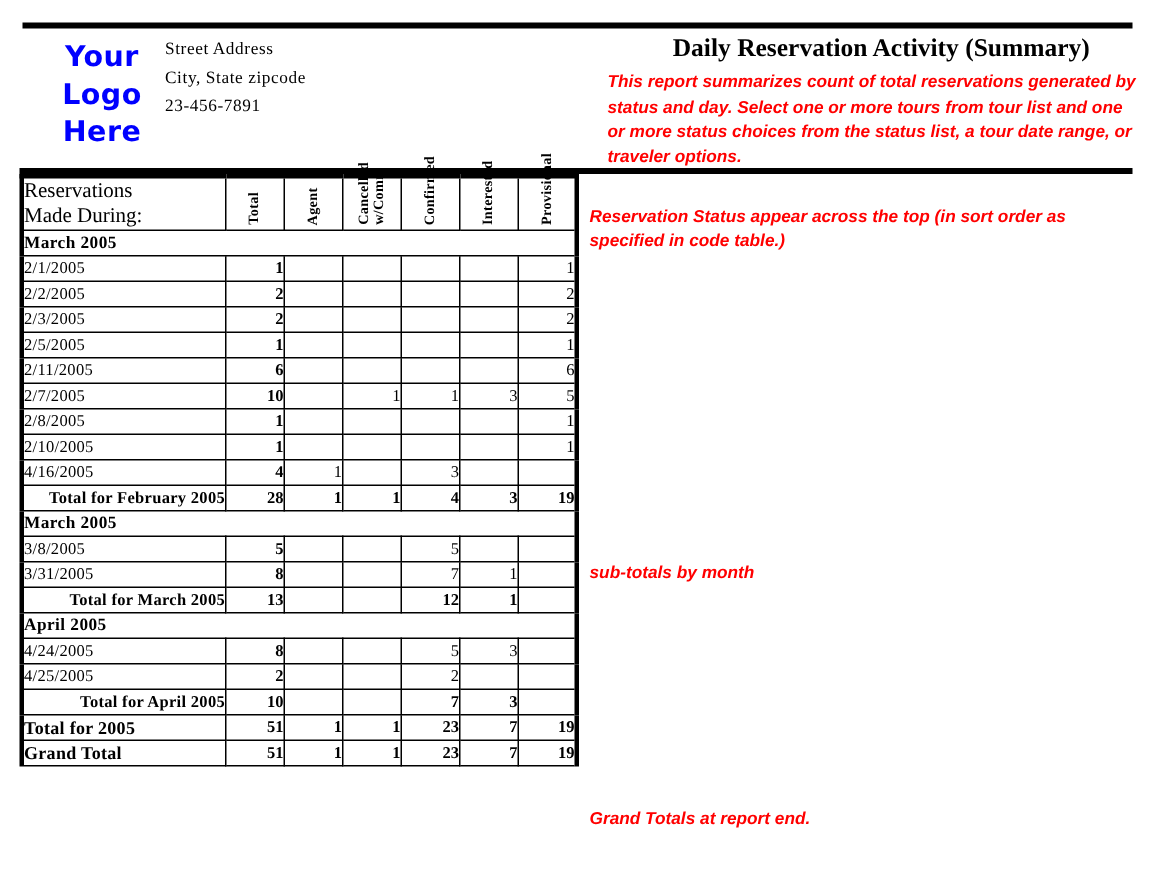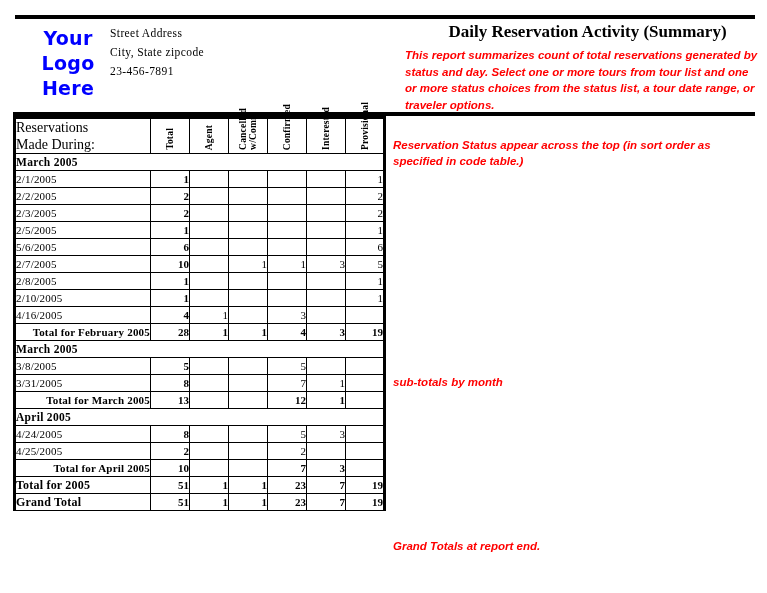--- a/index.html
+++ b/index.html
@@ -343,21 +343,21 @@
         <tr>
           <td class="lbl-detail">2/5/2005</td>
           <td class="num bold">1</td>
           <td class="num"></td>
           <td class="num"></td>
           <td class="num"></td>
           <td class="num"></td>
           <td class="num">1</td>
         </tr>
         <tr>
-          <td class="lbl-detail">5/6/2005</td>
+          <td class="lbl-detail">2/11/2005</td>
           <td class="num bold">6</td>
           <td class="num"></td>
           <td class="num"></td>
           <td class="num"></td>
           <td class="num"></td>
           <td class="num">6</td>
         </tr>
         <tr>
           <td class="lbl-detail">2/7/2005</td>
           <td class="num bold">10</td>

